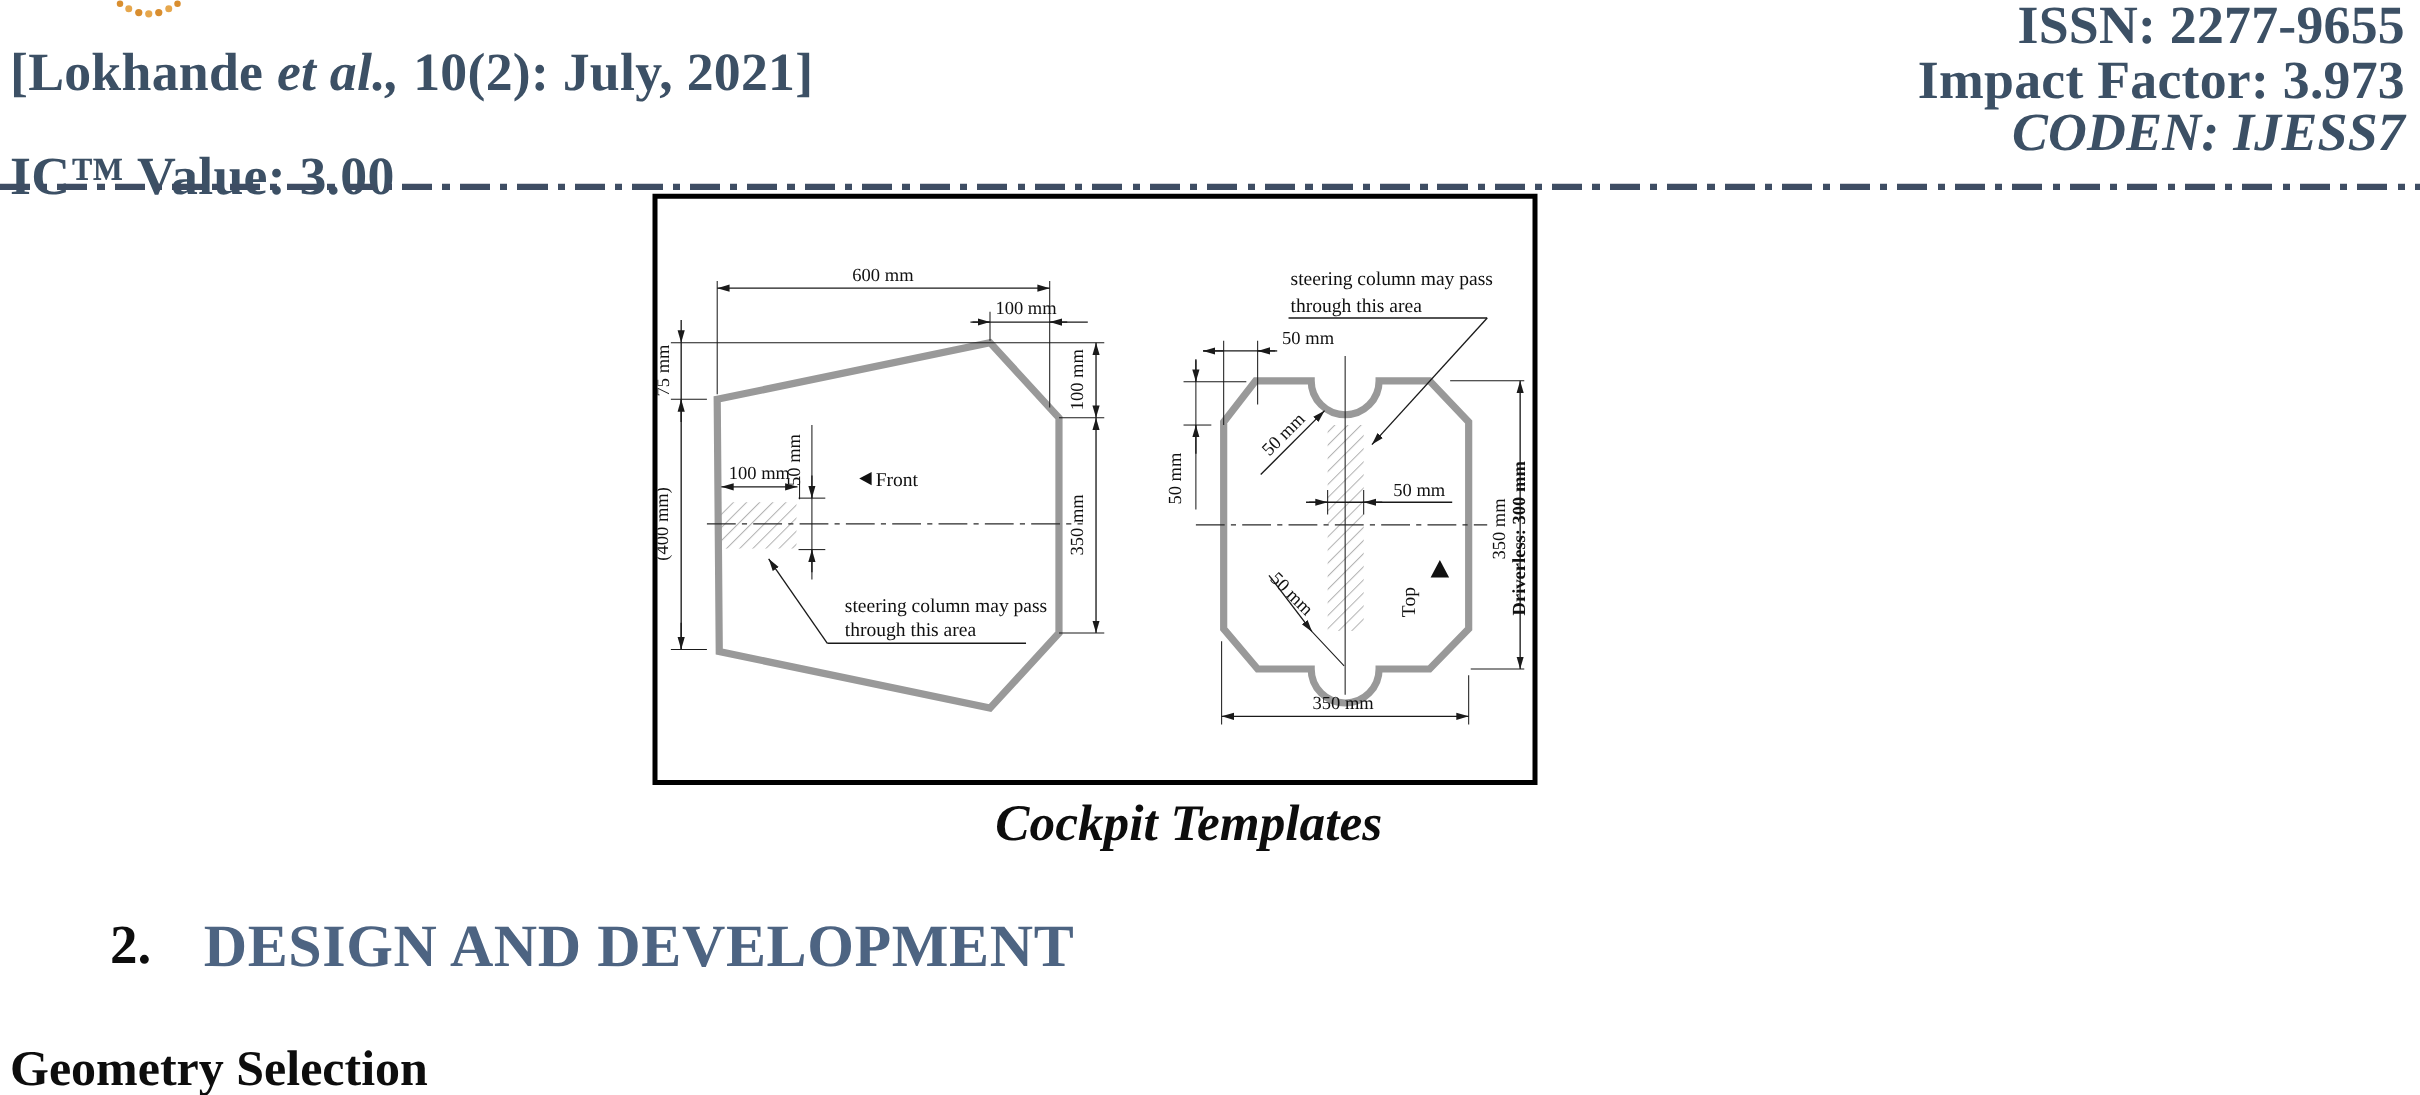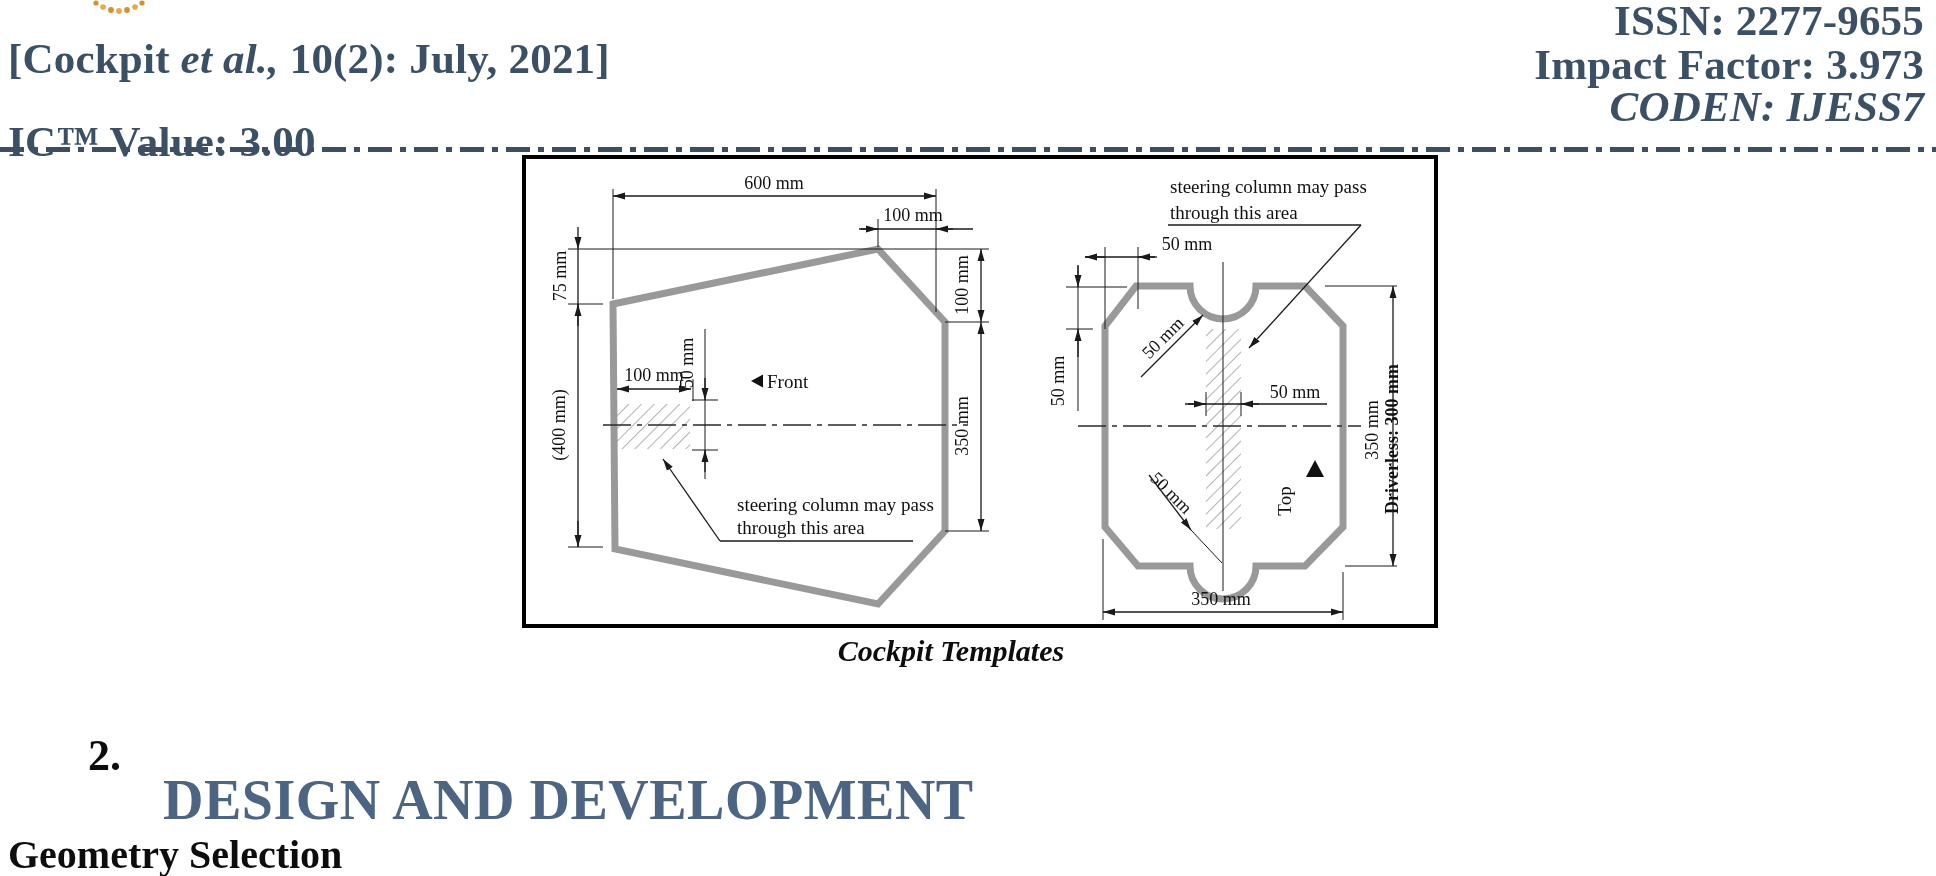--- a/index.html
+++ b/index.html
@@ -12,30 +12,30 @@
   .hdr-right{text-align:right;right:12px;}
   .separator{
     position:absolute;left:0;top:147px;width:1936px;height:5px;
     background:repeating-linear-gradient(90deg,
       #3e4d63 0px,#3e4d63 24px,
       transparent 24px,transparent 32px,
       #3e4d63 32px,#3e4d63 38px,
       transparent 38px,transparent 46px);
   }
   .figure-box{
-    position:absolute;left:522px;top:155px;width:916px;height:473px;
+    position:absolute;left:522px;top:155px;width:708px;height:473px;
     border:4px solid #000;box-sizing:border-box;background:#fff;
   }
   .figure-box svg{display:block;width:100%;height:100%;}
   .caption{
     position:absolute;left:522px;top:634px;width:858px;text-align:center;
-    font-size:30px;font-weight:bold;font-style:italic;color:#0d0d0d;
+    font-size:41px;font-weight:bold;font-style:italic;color:#0d0d0d;
   }
   .sec-num{position:absolute;left:88px;top:730px;font-size:44px;font-weight:bold;color:#0d0d0d;}
-  .sec-title{position:absolute;left:163px;top:730px;font-size:56px;font-weight:bold;color:#4d6482;letter-spacing:0.5px;margin-top:38px;}
+  .sec-title{position:absolute;left:163px;top:730px;font-size:48px;font-weight:bold;color:#4d6482;letter-spacing:0.5px;}
   .subsec{position:absolute;left:8px;top:831px;font-size:40px;font-weight:bold;color:#0d0d0d;}
   .logo{position:absolute;left:88px;top:0px;}
   
   .shape{fill:none;stroke:#999999;stroke-width:7;stroke-linejoin:miter;}
   .dim{stroke:#1a1a1a;stroke-width:1.3;fill:none;}
   .thin{stroke:#1a1a1a;stroke-width:1;fill:none;}
   .cl{stroke:#2a2a2a;stroke-width:1.3;fill:none;stroke-dasharray:28 6 5 6;}
   .lbl{font-family:"Liberation Serif","DejaVu Serif",serif;font-size:18px;fill:#111;}
   .note{font-family:"Liberation Serif","DejaVu Serif",serif;font-size:19px;fill:#111;}
   .bold{font-weight:bold;}
@@ -47,21 +47,21 @@
 <svg class="logo" width="64" height="16" viewBox="0 0 64 16">
   <circle cx="8" cy="3" r="2.6" fill="#d98e2f"></circle>
   <circle cx="15" cy="7" r="2.8" fill="#e6a74d"></circle>
   <circle cx="23" cy="10" r="2.9" fill="#d98e2f"></circle>
   <circle cx="31" cy="11" r="2.9" fill="#e6a74d"></circle>
   <circle cx="39" cy="10" r="2.9" fill="#d98e2f"></circle>
   <circle cx="47" cy="7" r="2.8" fill="#e6a74d"></circle>
   <circle cx="54" cy="3" r="2.6" fill="#d98e2f"></circle>
 </svg>
 
-<div class="hdr" style="left:8px;top:34px;"><span>[Cockpit </span><i>et al.,</i><span> 10(2): July, 2021]</span></div>
+<div class="hdr" style="left:8px;top:34px;"><span>[Lokhande </span><i>et al.,</i><span> 10(2): July, 2021]</span></div>
 <div class="hdr" style="left:8px;top:80px;margin-top:37px;">IC™ Value: 3.00</div>
 
 <div class="hdr hdr-right" style="top:-4px;">ISSN: 2277-9655</div>
 <div class="hdr hdr-right" style="top:40px;">Impact Factor: 3.973</div>
 <div class="hdr hdr-right" style="top:82px;font-style:italic;">CODEN: IJESS7</div>
 
 <div class="separator"></div>
 
 <div class="figure-box">
 <svg viewBox="0 0 850 465">

